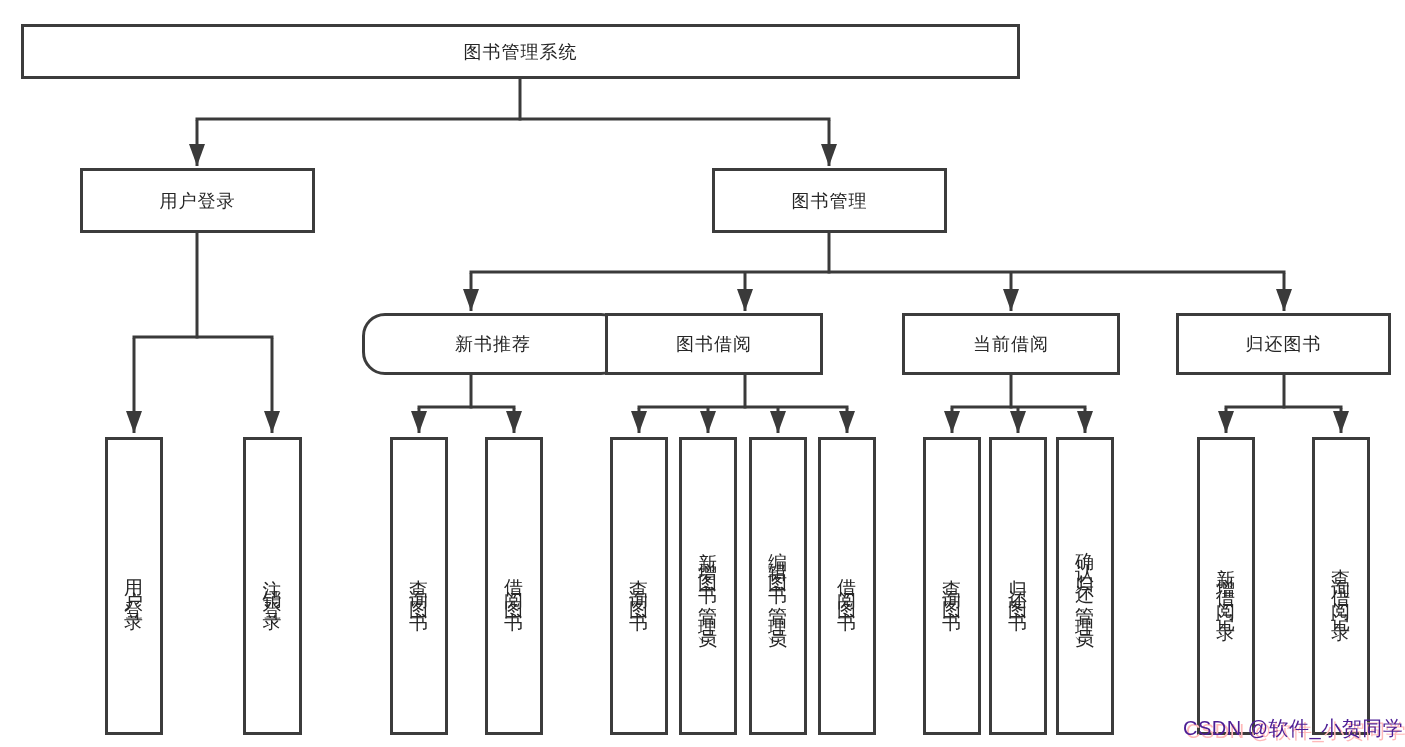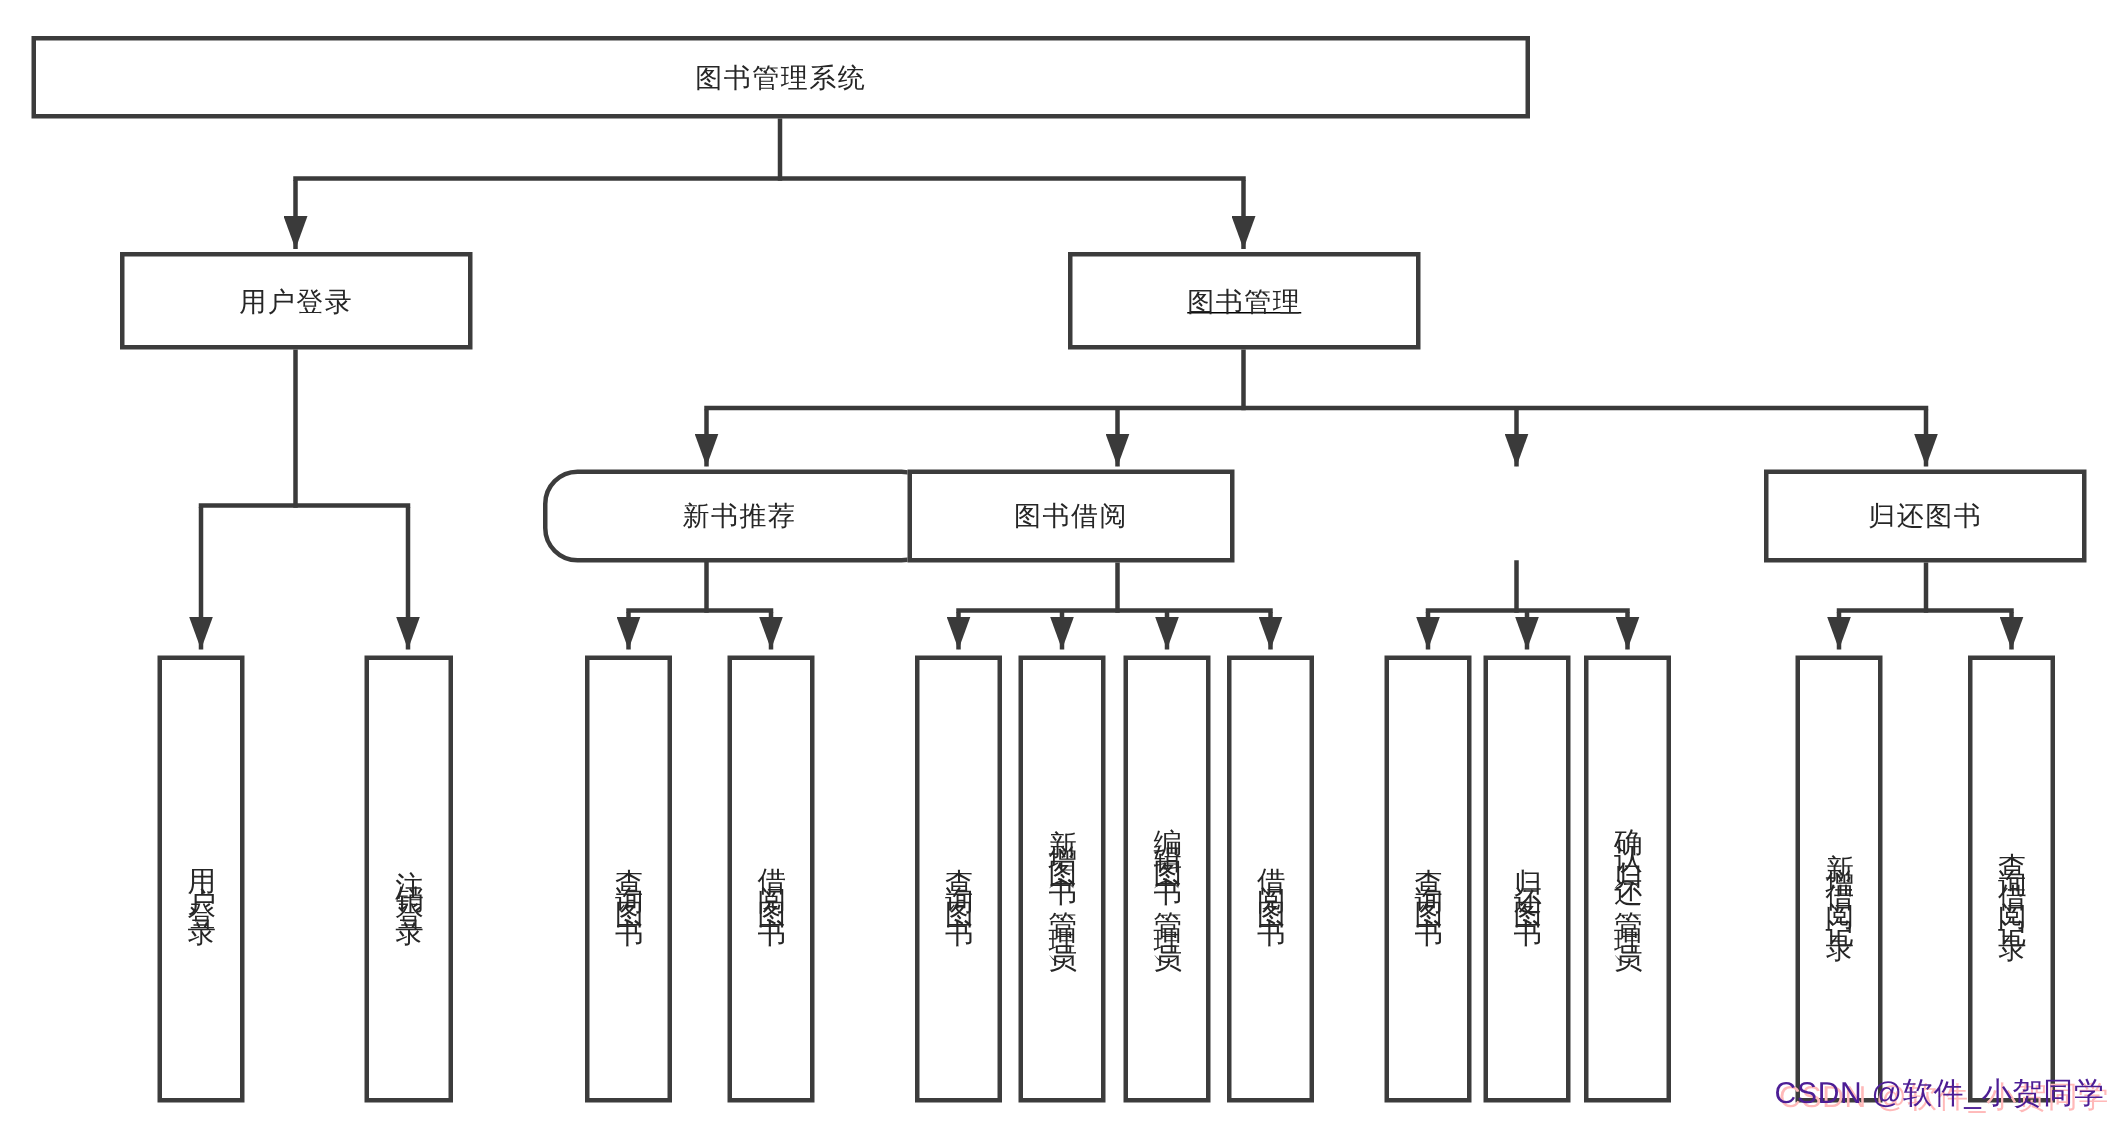--- a/index.html
+++ b/index.html
@@ -130,30 +130,33 @@
     </g>
   </svg>
 
   <div class="node" style="left:21px; top:13px; width:999px; height:55px;margin-top:11px;">
     <span class="label">图书管理系统</span>
   </div>
 
   <div class="node" style="left:80px; top:168px; width:235px; height:65px;">
     <span class="label">用户登录</span>
   </div>
-  <div class="node" style="left:712px; top:168px; width:235px; height:65px;text-decoration:underline;">
+  <div class="node" style="left:712px; top:168px; width:235px; height:65px;">
     <span class="label">图书管理</span>
   </div>
 
   <div class="node" style="left:362px; top:313px; width:262px; height:62px;border-radius:23px;">
     <span class="label">新书推荐</span>
   </div>
   <div class="node" style="left:605px; top:313px; width:218px; height:62px;">
     <span class="label">图书借阅</span>
   </div>
+  <div class="node" style="left:902px; top:313px; width:218px; height:62px;">
+    <span class="label">当前借阅</span>
+  </div>
   <div class="node" style="left:1176px; top:313px; width:215px; height:62px;">
     <span class="label">归还图书</span>
   </div>
 
   <div class="leaf" style="left:105px; width:58px;">
     <span class="vlabel">用户登录</span>
   </div>
   <div class="leaf" style="left:243px; width:59px;">
     <span class="vlabel">注销登录</span>
   </div>

